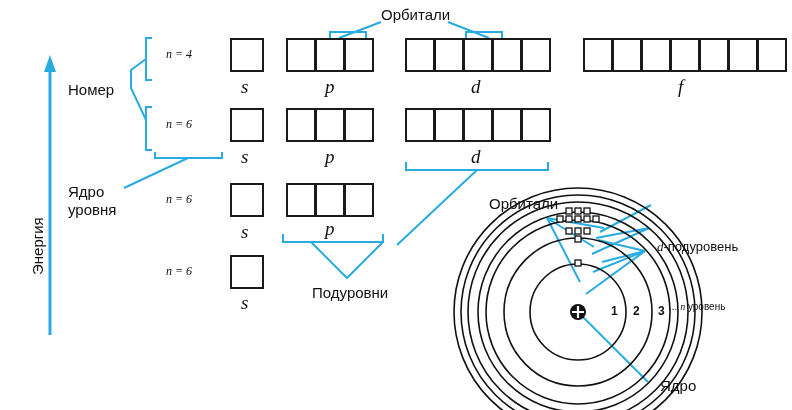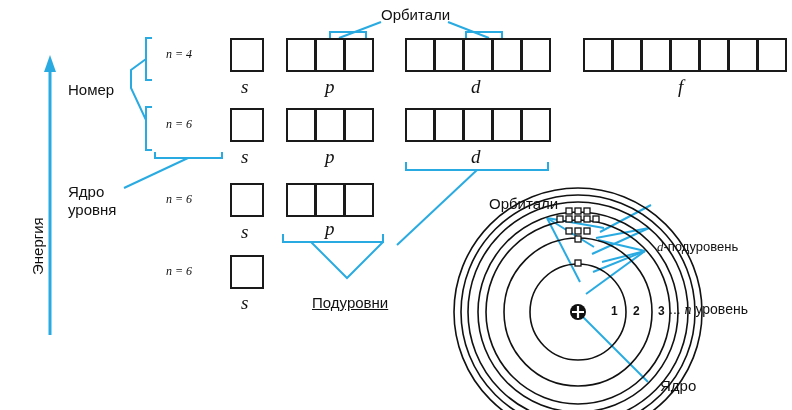--- a/index.html
+++ b/index.html
@@ -195,32 +195,32 @@
 
   <div class="txt sans lbl-ru vlabel" style="left:30px;top:275px;">Энергия</div>
 
   <div class="txt sans lbl-ru" style="left:68px;top:82px;">Номер</div>
 
   <div class="txt sans lbl-ru" style="left:68px;top:184px;">Ядро</div>
   <div class="txt sans lbl-ru" style="left:68px;top:202px;">уровня</div>
 
   <div class="txt sans lbl-ru" style="left:381px;top:7px;">Орбитали</div>
 
-  <div class="txt sans lbl-ru" style="left:312px;top:295px;text-decoration:underline;">Подуровни</div>
+  <div class="txt sans lbl-ru" style="left:312px;top:285px;">Подуровни</div>
 
   <div class="txt sans lbl-ru" style="left:489px;top:196px;">Орбитали</div>
 
   <div class="txt sans lbl-ru" style="left:660px;top:378px;">Ядро</div>
 
   <div class="txt" style="left:657px;top:192px;font-size:13px;margin-top:48px;">
     <span class="serif-i">d</span><span class="sans">-подуровень</span>
   </div>
 
   <div class="shellnum" style="left:611px;top:304px;">1</div>
   <div class="shellnum" style="left:633px;top:304px;">2</div>
   <div class="shellnum" style="left:658px;top:304px;">3</div>
-  <div class="txt" style="left:669px;top:302px;font-size:14px;">
+  <div class="txt" style="left:669px;top:302px;font-size:10px;">
     <span class="sans">...</span>
     <span class="serif-i">n</span>
     <span class="sans">уровень</span>
   </div>
 
 </div>
 
 </body></html>

